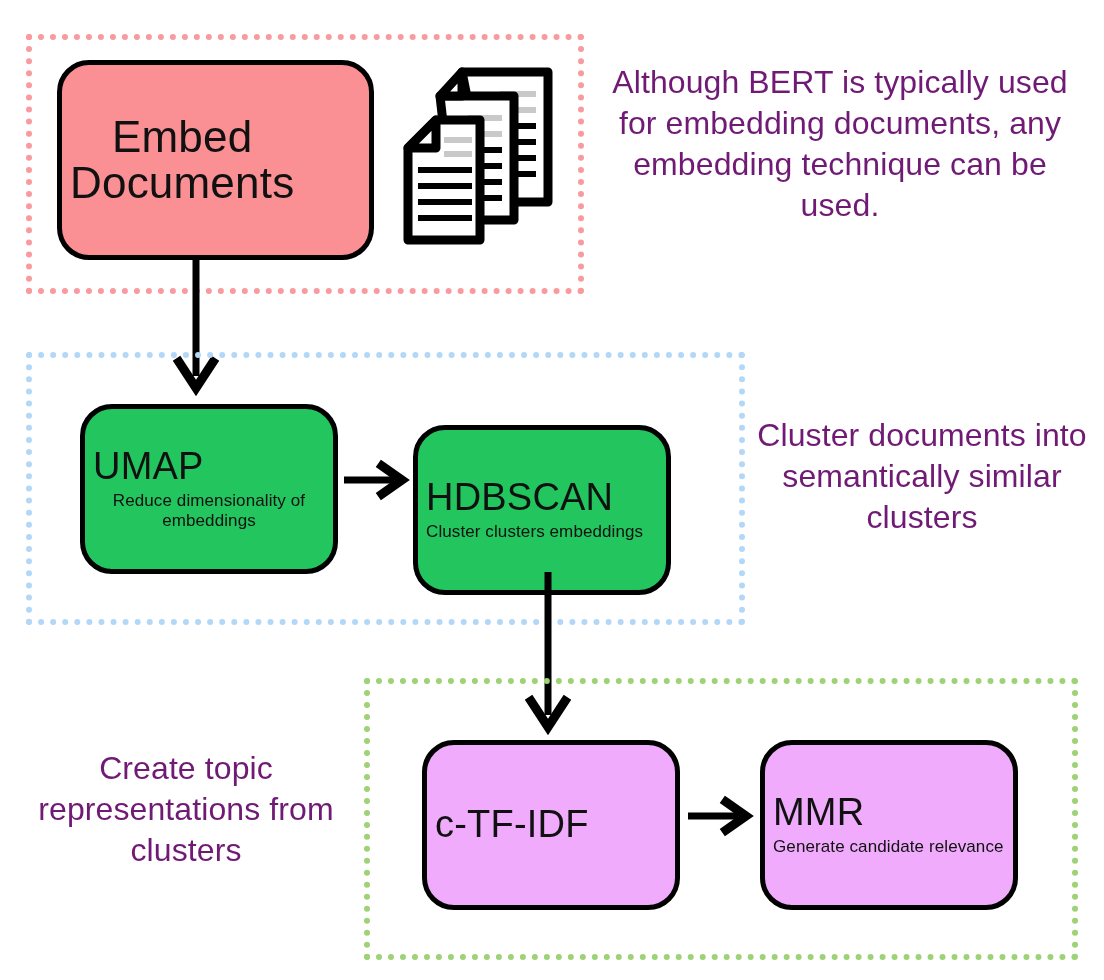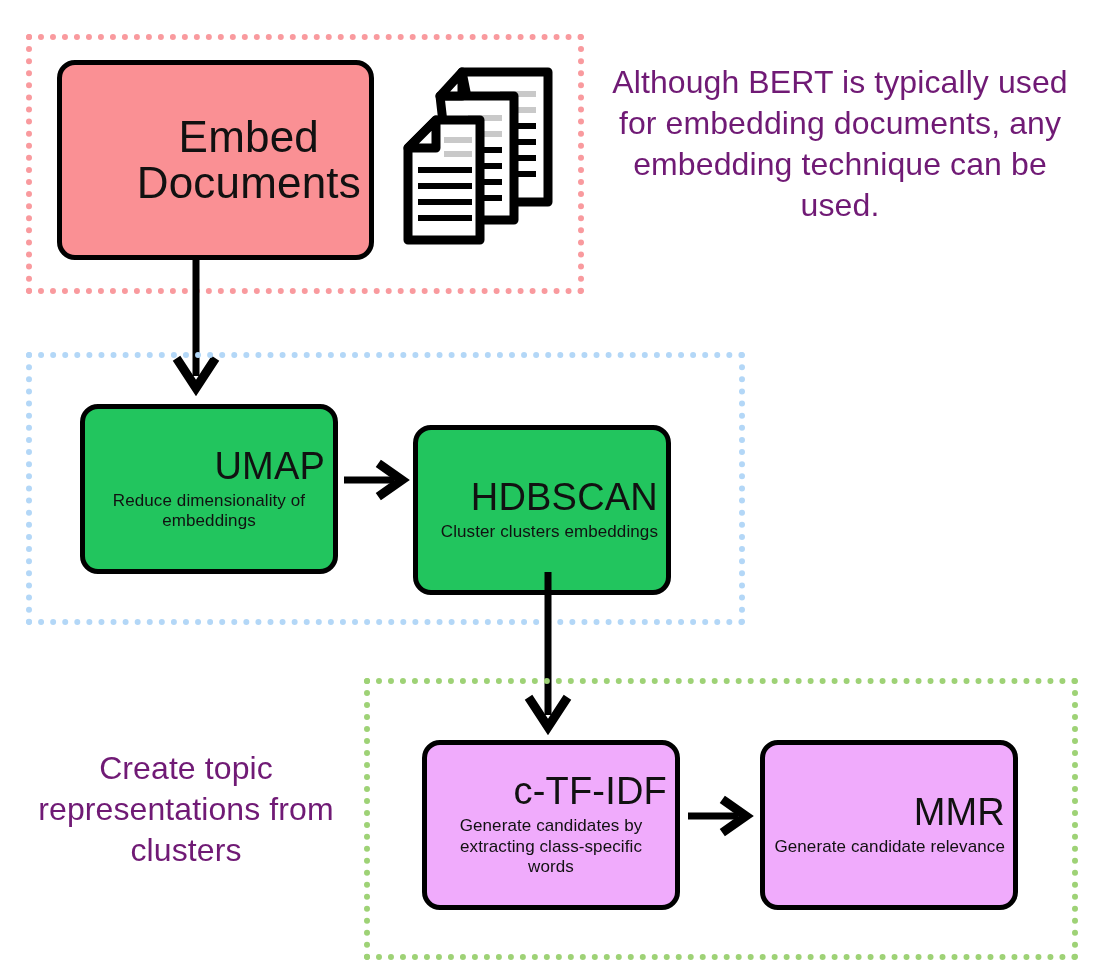--- a/index.html
+++ b/index.html
@@ -31,24 +31,24 @@
   }
   .group-pink  { border-color: #f99a9e; }
   .group-blue  { border-color: #b3d7f7; }
   .group-green { border-color: #9ed276; }
 
   
   .node {
     position: absolute;
     box-sizing: border-box;
     border: 5px solid #000000;
-    border-radius: 18px;
+    border-radius: 32px;
     display: flex;
     flex-direction: column;
-    align-items: flex-end;
+    align-items: flex-start;
     justify-content: center;
     text-align: center;
     color: #111111;
     padding: 4px 8px;
   }
   .node-pink  { background: #fa9094; }
   .node-blue  { background: #22c55e; }
   .node-green { background: #f0abfc; }
 
   .node-title {
@@ -173,31 +173,31 @@
   <svg class="arrow-svg" id="arrow-umap-hdbscan" width="62" height="34" viewBox="0 0 62 34">
     <line x1="0" y1="17" x2="50" y2="17" stroke="#000000" stroke-width="7"></line>
     <path d="M38 3 L58 17 L38 31" fill="none" stroke="#000000" stroke-width="9" stroke-linecap="square" stroke-linejoin="miter"></path>
   </svg>
 
   <div class="node node-blue" id="node-hdbscan">
     <div class="node-title">HDBSCAN</div>
     <div class="node-sub">Cluster clusters embeddings</div>
   </div>
 
+  <div class="annotation" id="annot-cluster">Cluster documents into semantically similar clusters</div>
 
   <svg class="arrow-svg" id="arrow-hdbscan-ctf" width="40" height="165" viewBox="0 0 40 165">
     <line x1="20" y1="0" x2="20" y2="143" stroke="#000000" stroke-width="7"></line>
     <path d="M3 129 L20 155 L37 129" fill="none" stroke="#000000" stroke-width="9" stroke-linecap="square" stroke-linejoin="miter"></path>
   </svg>
 
   <div class="group-frame group-green" id="frame-represent" style="left:364px; top:678px; width:714px; height:282px;"></div>
 
   <div class="node node-green" id="node-ctfidf">
     <div class="node-title">c-TF-IDF</div>
-    <div class="node-sub">Generate candidates by extracting class-specific words</div>
   </div>
 
   <svg class="arrow-svg" id="arrow-ctf-mmr" width="62" height="34" viewBox="0 0 62 34">
     <line x1="0" y1="17" x2="50" y2="17" stroke="#000000" stroke-width="7"></line>
     <path d="M38 3 L58 17 L38 31" fill="none" stroke="#000000" stroke-width="9" stroke-linecap="square" stroke-linejoin="miter"></path>
   </svg>
 
   <div class="node node-green" id="node-mmr">
     <div class="node-title">MMR</div>
     <div class="node-sub">Generate candidate relevance</div>

